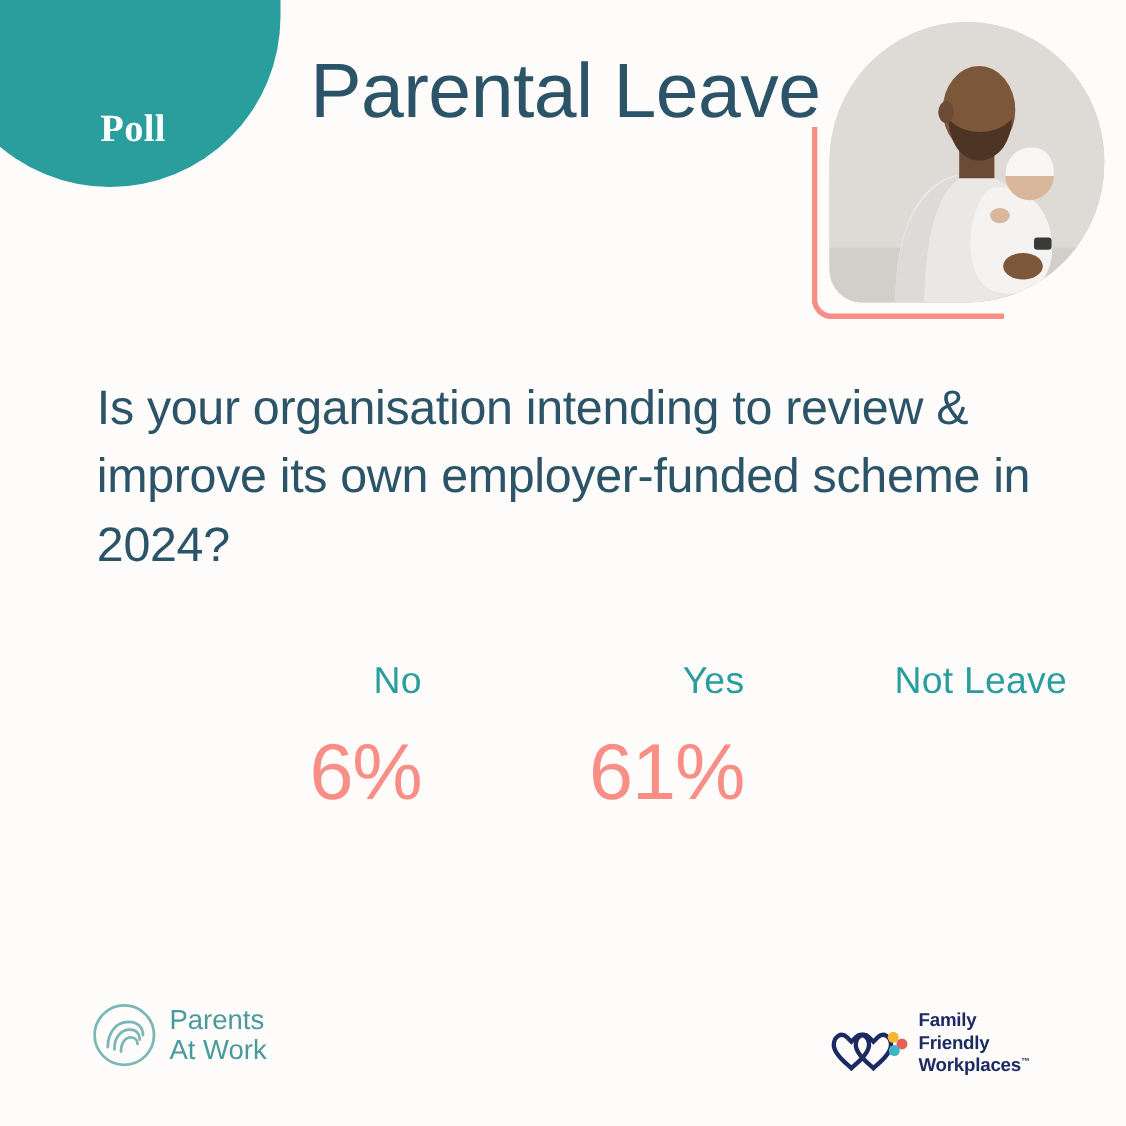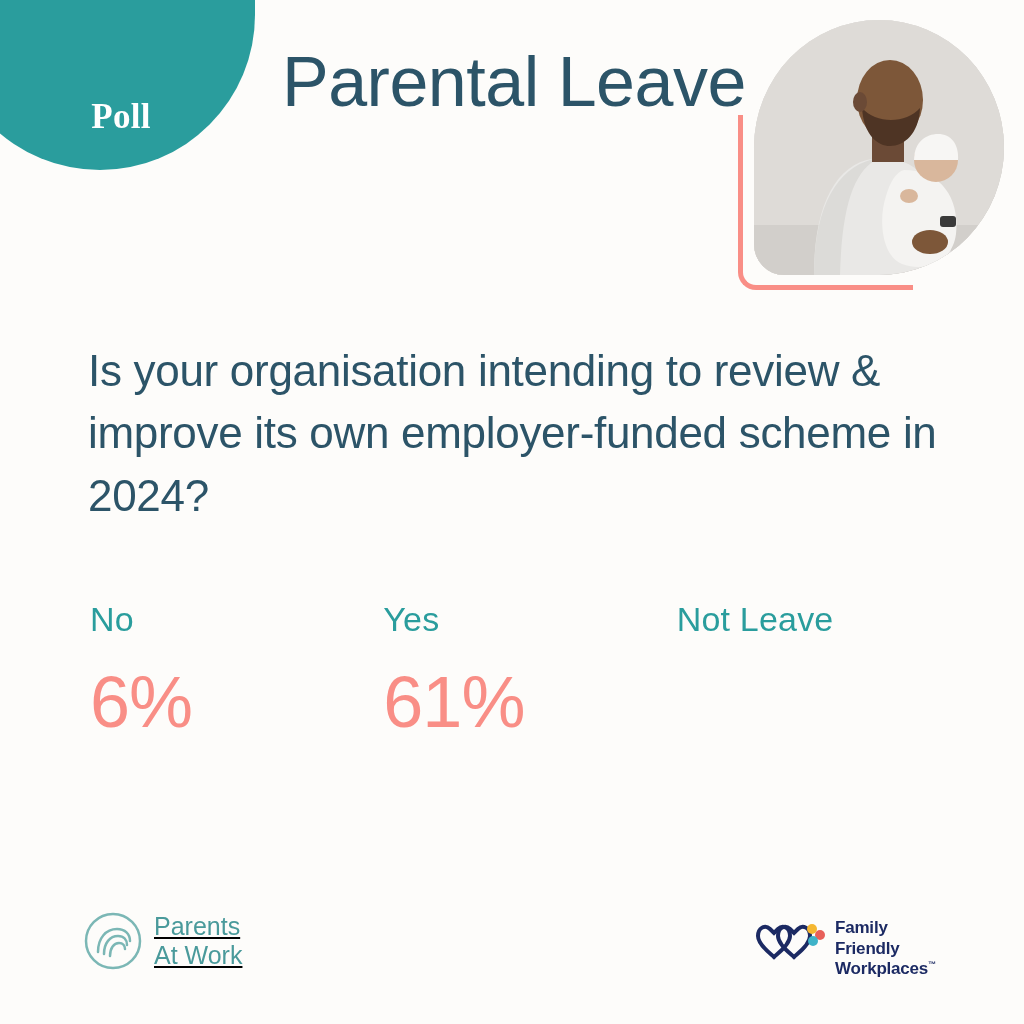--- a/index.html
+++ b/index.html
@@ -108,61 +108,60 @@
   
   .results {
     position: absolute;
     left: 90px;
     top: 600px;
     width: 880px;
     display: flex;
   }
   .result-col {
     flex: 1 1 0;
-    text-align: left;
+    text-align: right;
   }
   .result-label {
     font-size: 34px;
     color: #2a9d9d;
     letter-spacing: 0.2px;
   }
   .result-value {
     margin-top: 22px;
     font-size: 72px;
     color: #f98e86;
     letter-spacing: -1px;
   }
 
   
   .paw-logo {
     position: absolute;
     left: 84px;
     top: 912px;
     display: flex;
-    align-items: center;
-    text-decoration: underline;
+    align-items: flex-end;
   }
   .paw-mark {
     width: 58px;
     height: 58px;
   }
   .paw-text {
     margin-left: 12px;
     color: #4a9a9b;
     font-size: 25px;
     line-height: 1.15;
     font-weight: 400;
   }
 
   .ffw-logo {
     position: absolute;
     left: 752px;
     top: 918px;
     display: flex;
-    align-items: flex-start;
+    align-items: flex-end;
   }
   .ffw-mark {
     width: 74px;
     height: 48px;
   }
   .ffw-text {
     margin-left: 9px;
     color: #1c2a63;
     font-size: 17px;
     font-weight: bold;

